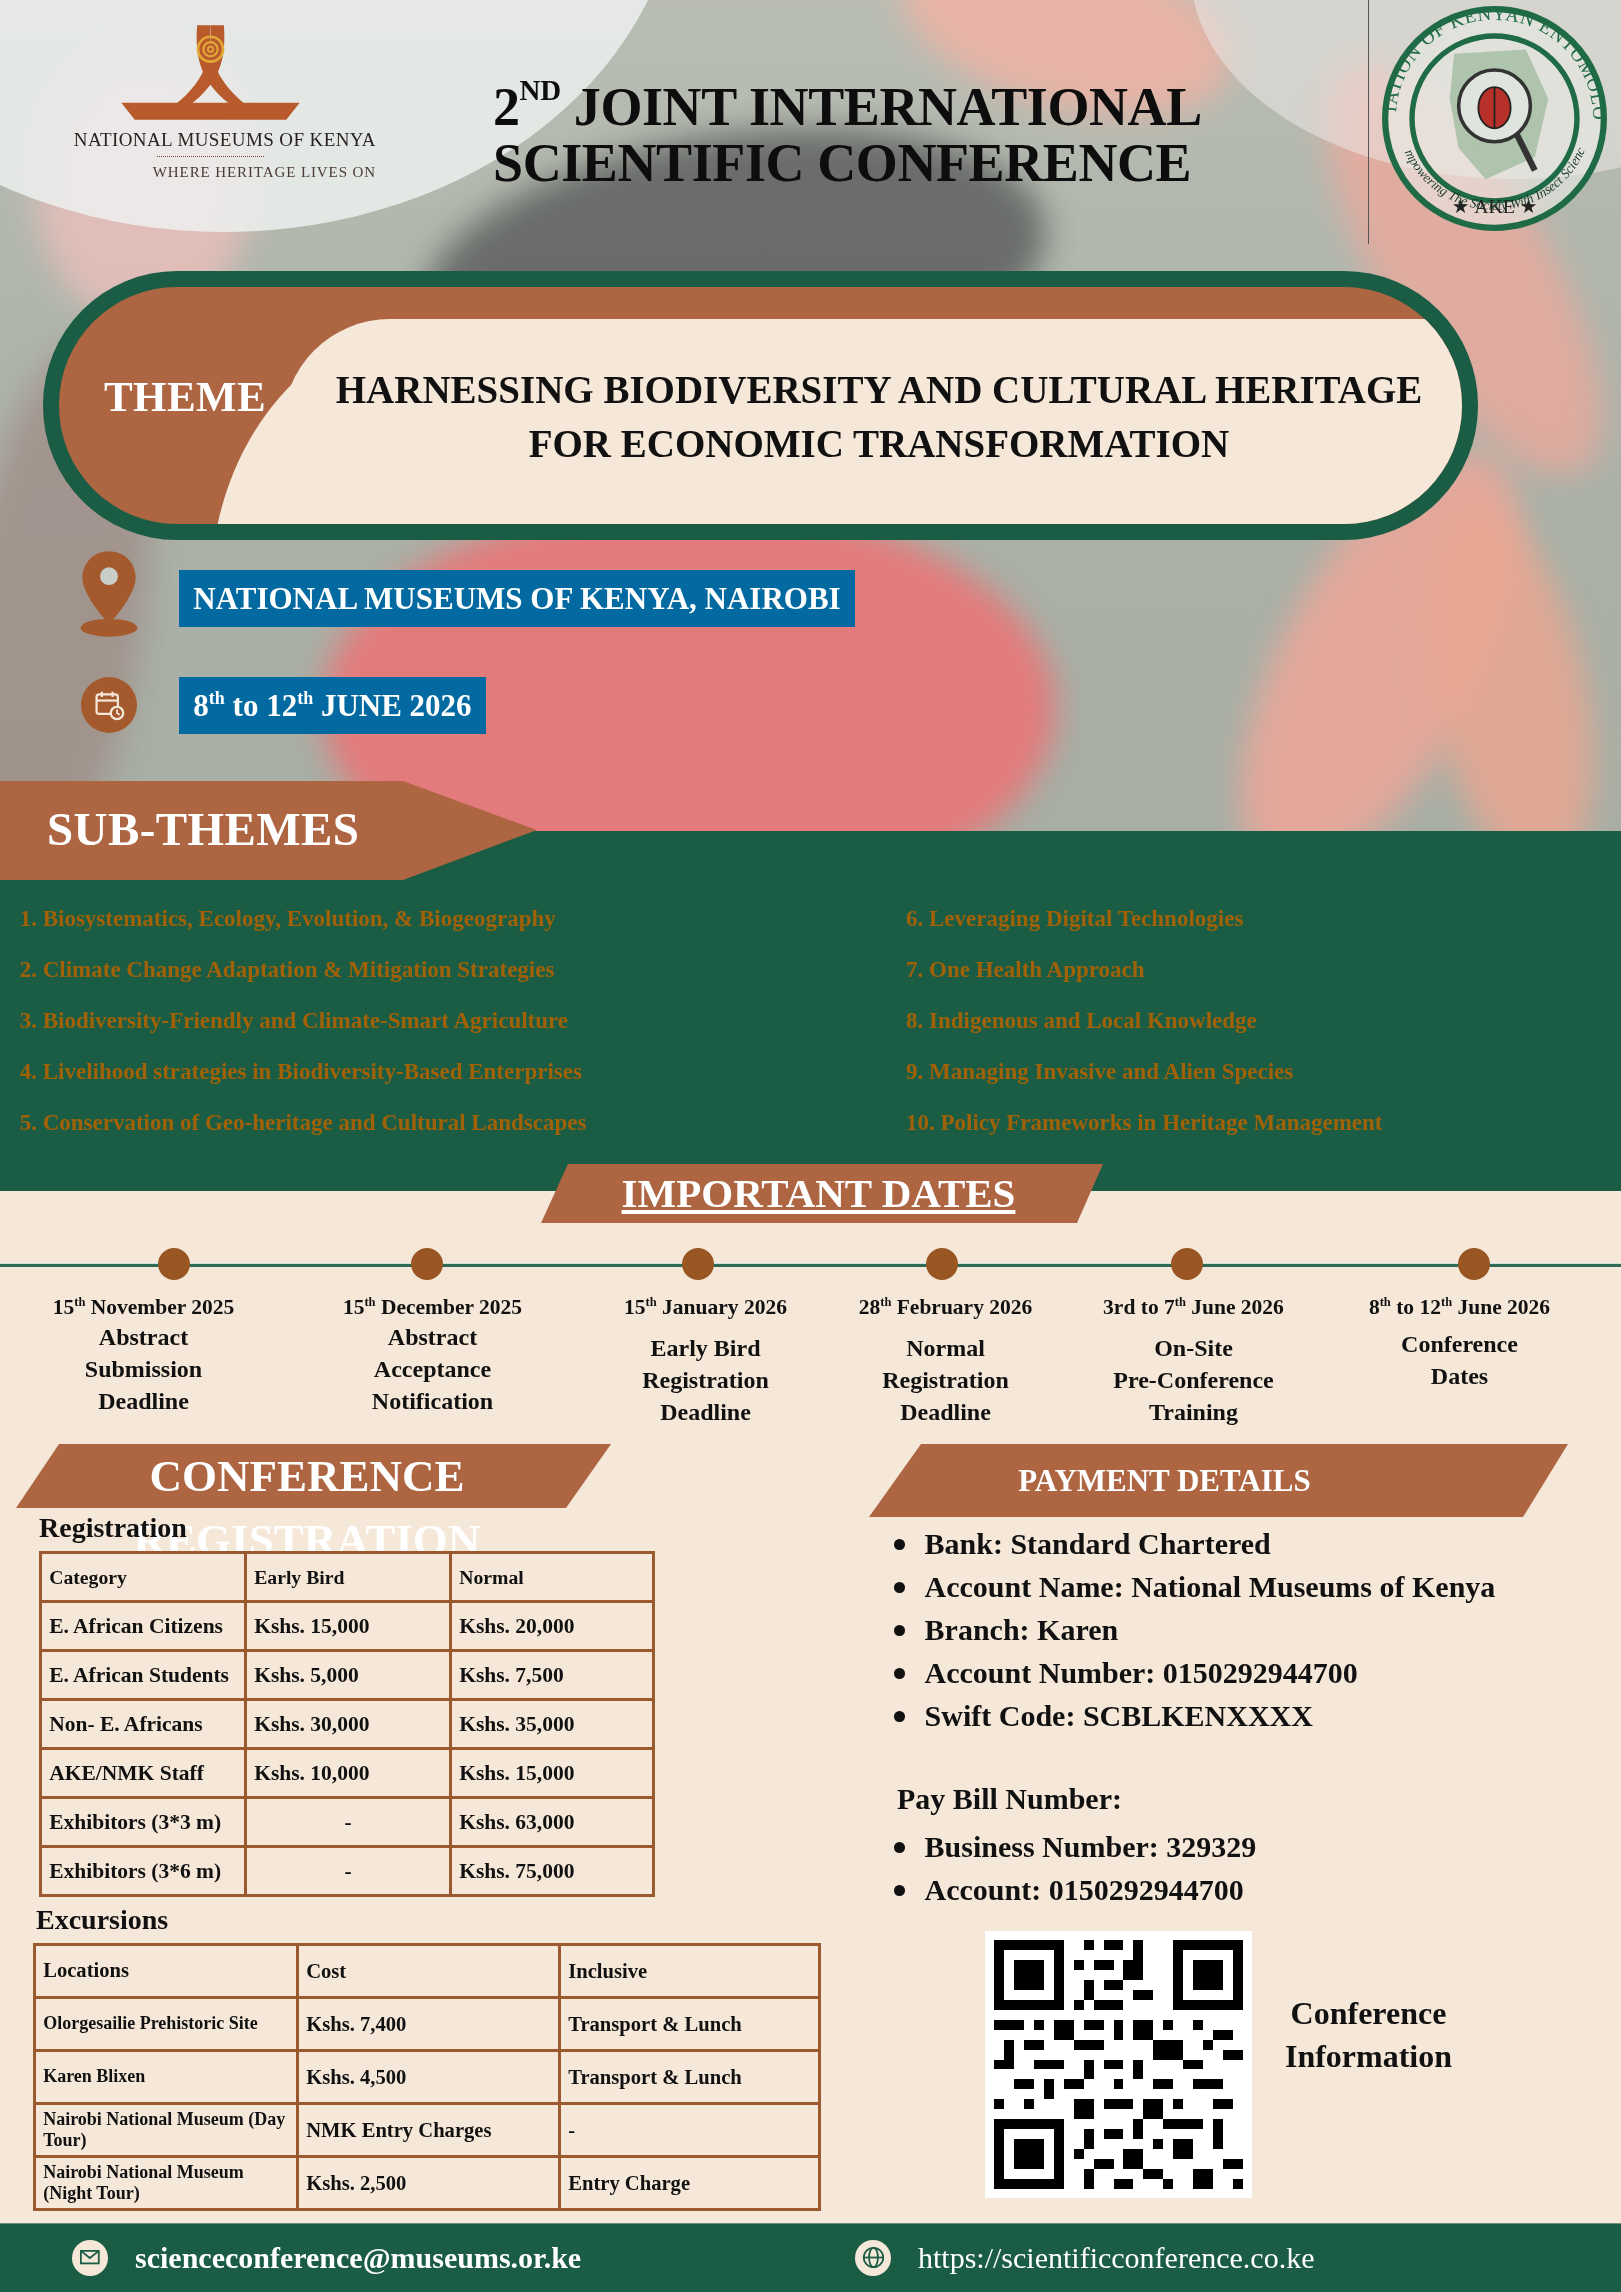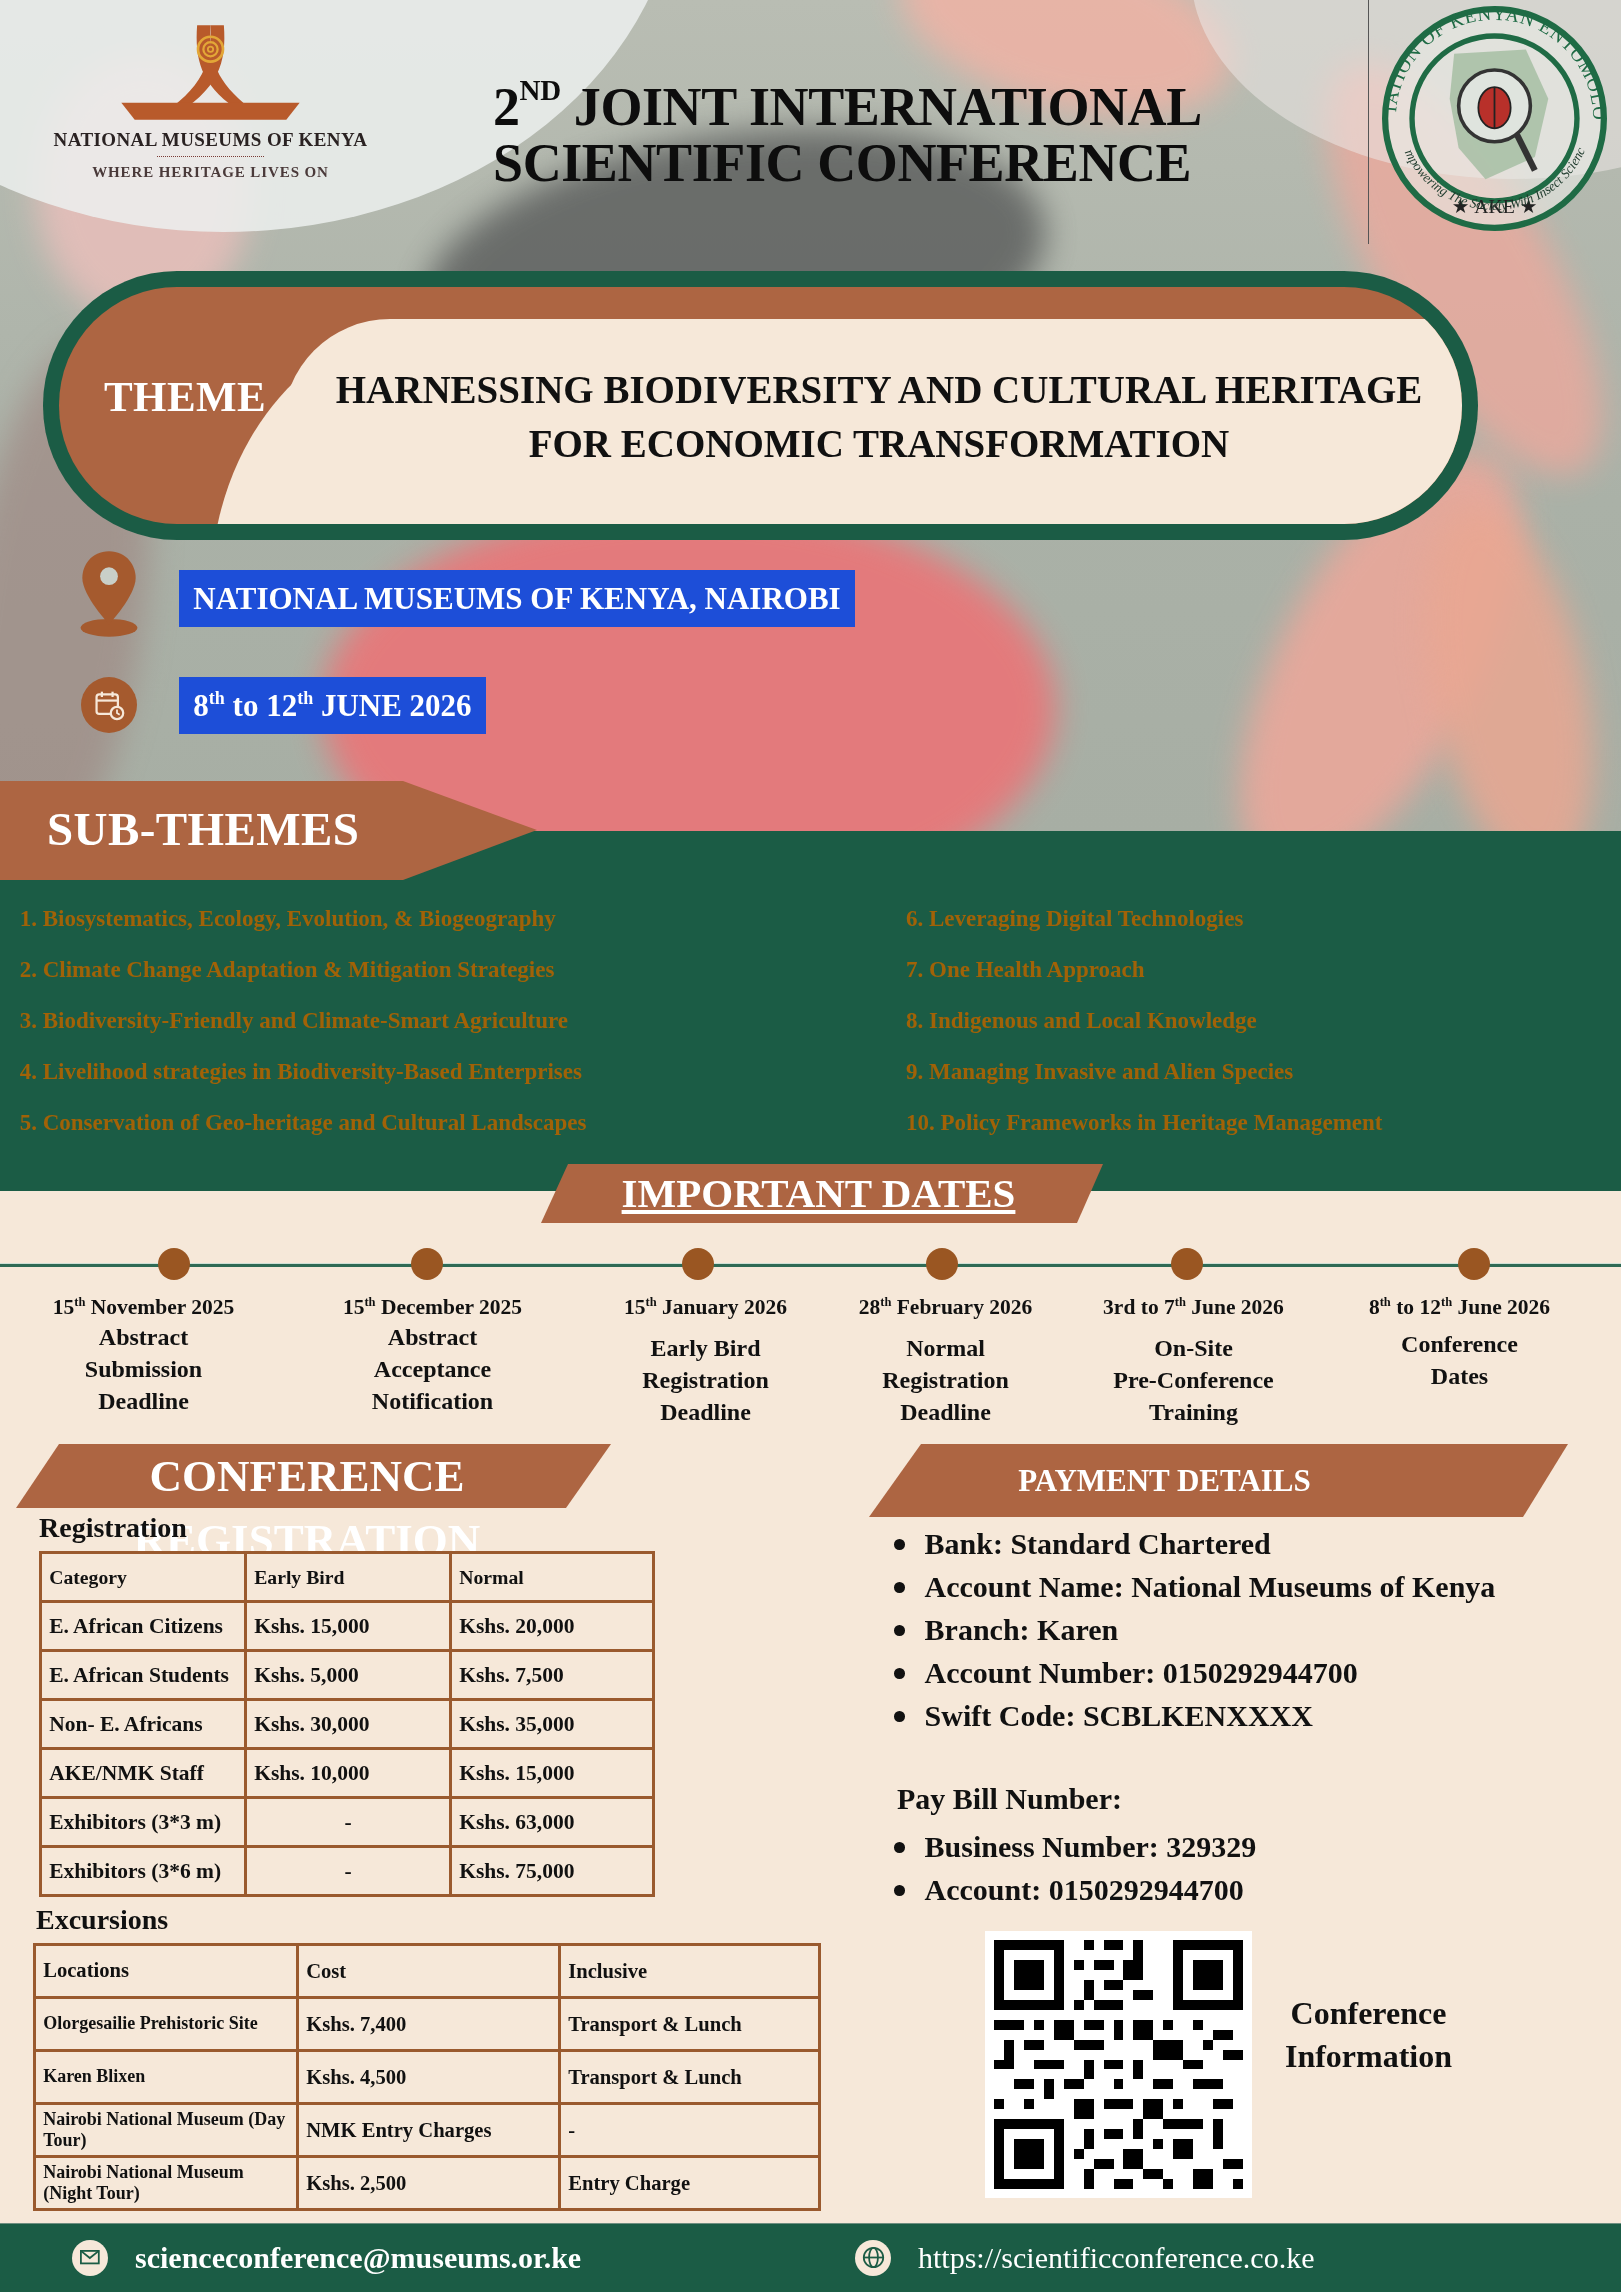--- a/index.html
+++ b/index.html
@@ -30,21 +30,21 @@
   .hero .lightarc {
     position: absolute; left: -233px; top: -502px; width: 913px; height: 734px; border-radius: 50%;
     background: rgba(236, 240, 238, 0.85);
   }
   .hero .lightarc-r {
     position: absolute; left: 1191px; top: -233px; width: 645px; height: 412px; border-radius: 50%;
     background: rgba(236, 232, 230, 0.55);
   }
 
   
-  .nmk-logo { left: 45px; top: 18px; width: 331px; height: 179px; text-align: center; font-weight: bold; }
+  .nmk-logo { left: 45px; top: 18px; width: 331px; height: 179px; text-align: right; }
   .nmk-logo svg { display: block; margin: 0 auto; }
   .nmk-name { font-family: "Liberation Serif", serif; font-size: 19px; letter-spacing: 0.4px; color: #2a2222; margin-top: 3.6px; }
   .nmk-rule { width: 107px; height: 2.7px; margin: 5.4px auto 5.4px; border-top: 1.8px dotted #7a3b36; }
   .nmk-tag { font-family: "Liberation Serif", serif; font-size: 15px; letter-spacing: 0.9px; color: #4a3a3a; }
 
   .ake-logo { left: 1368px; top: 0; width: 253px; height: 244px; border-left: 1.8px solid #555; }
   .ake-logo svg { display: block; }
 
   
   .main-title {
@@ -77,21 +77,21 @@
   }
   .theme-text {
     position: absolute; left: 269px; top: 76px; width: 1102px; text-align: center;
     font-weight: bold; font-size: 39px; line-height: 54px; color: #111;
   }
 
   
   .loc-icon { left: 77px; top: 549px; }
   .cal-icon { left: 81px; top: 677px; width: 56px; height: 56px; border-radius: 50%; background: #a55a2e; display: flex; align-items: center; justify-content: center; }
   .banner-box {
-    background: #1d4ed8; color: #fff; font-weight: bold; font-size: 31px;
+    background: #0369a1; color: #fff; font-weight: bold; font-size: 31px;
     padding: 0 14.3px; height: 57px; line-height: 57px; white-space: nowrap;
   }
   .loc-box { left: 179px; top: 570px; }
   .date-box { left: 179px; top: 677px; }
   .date-box sup { font-size: 18px; vertical-align: 12.5px; line-height: 0; }
 
   
   .subthemes-section { left: 0; top: 831px; width: 1621px; height: 360px; background: #1b5c45; }
   .subthemes-tab {
     left: 0; top: 781px; width: 537px; height: 99px;

